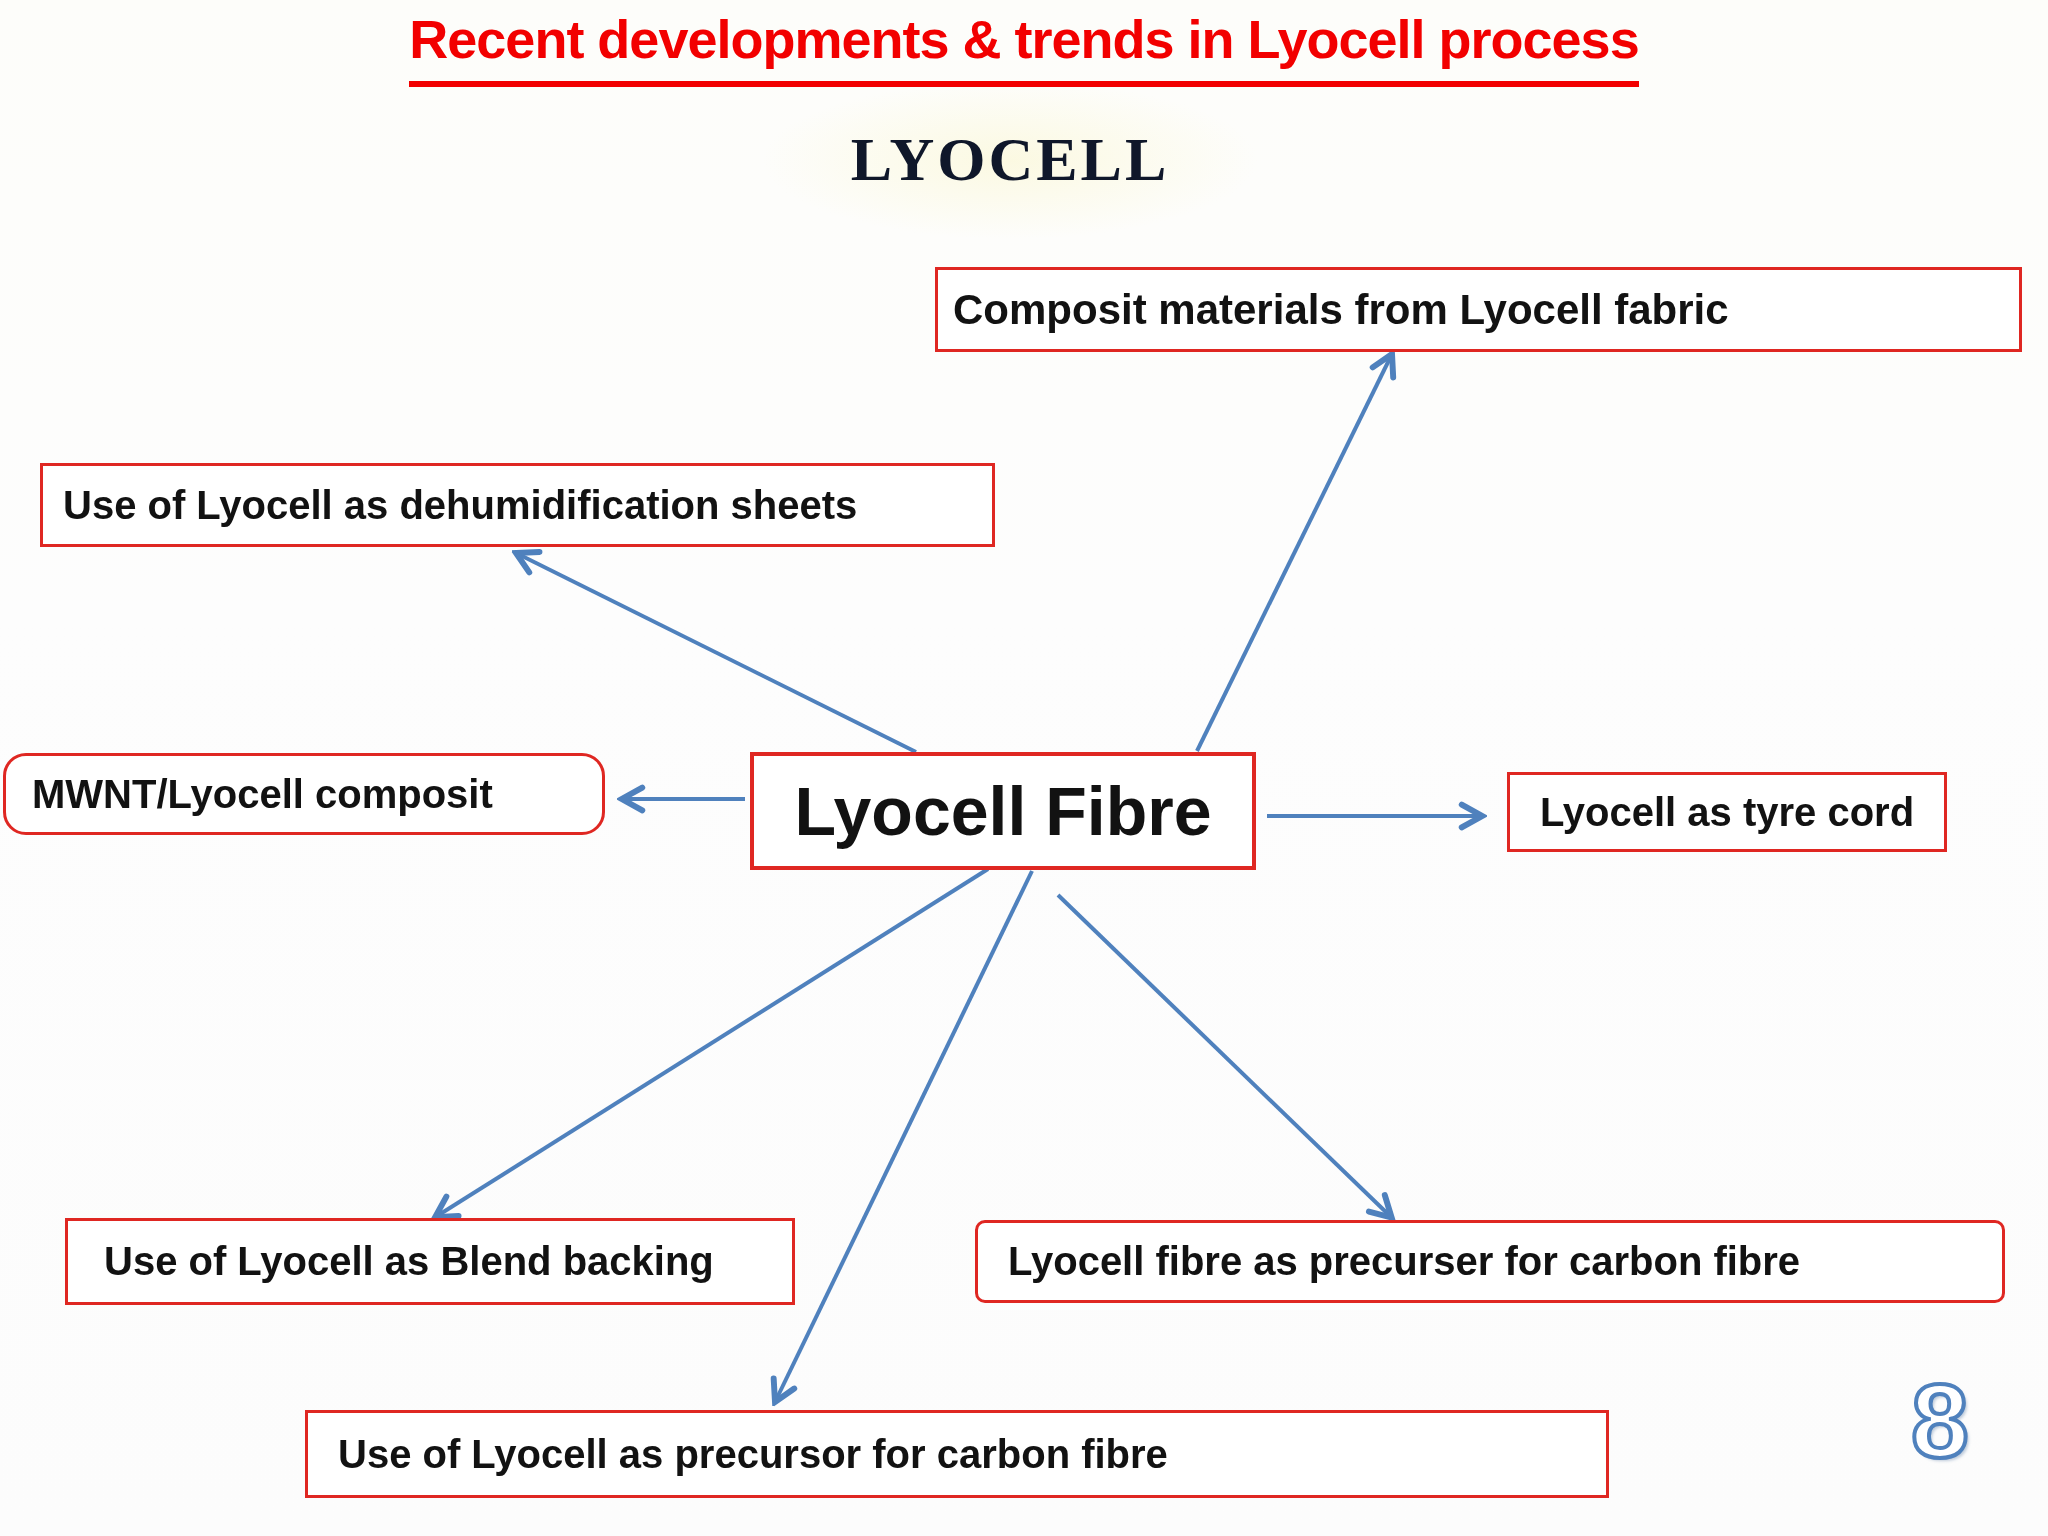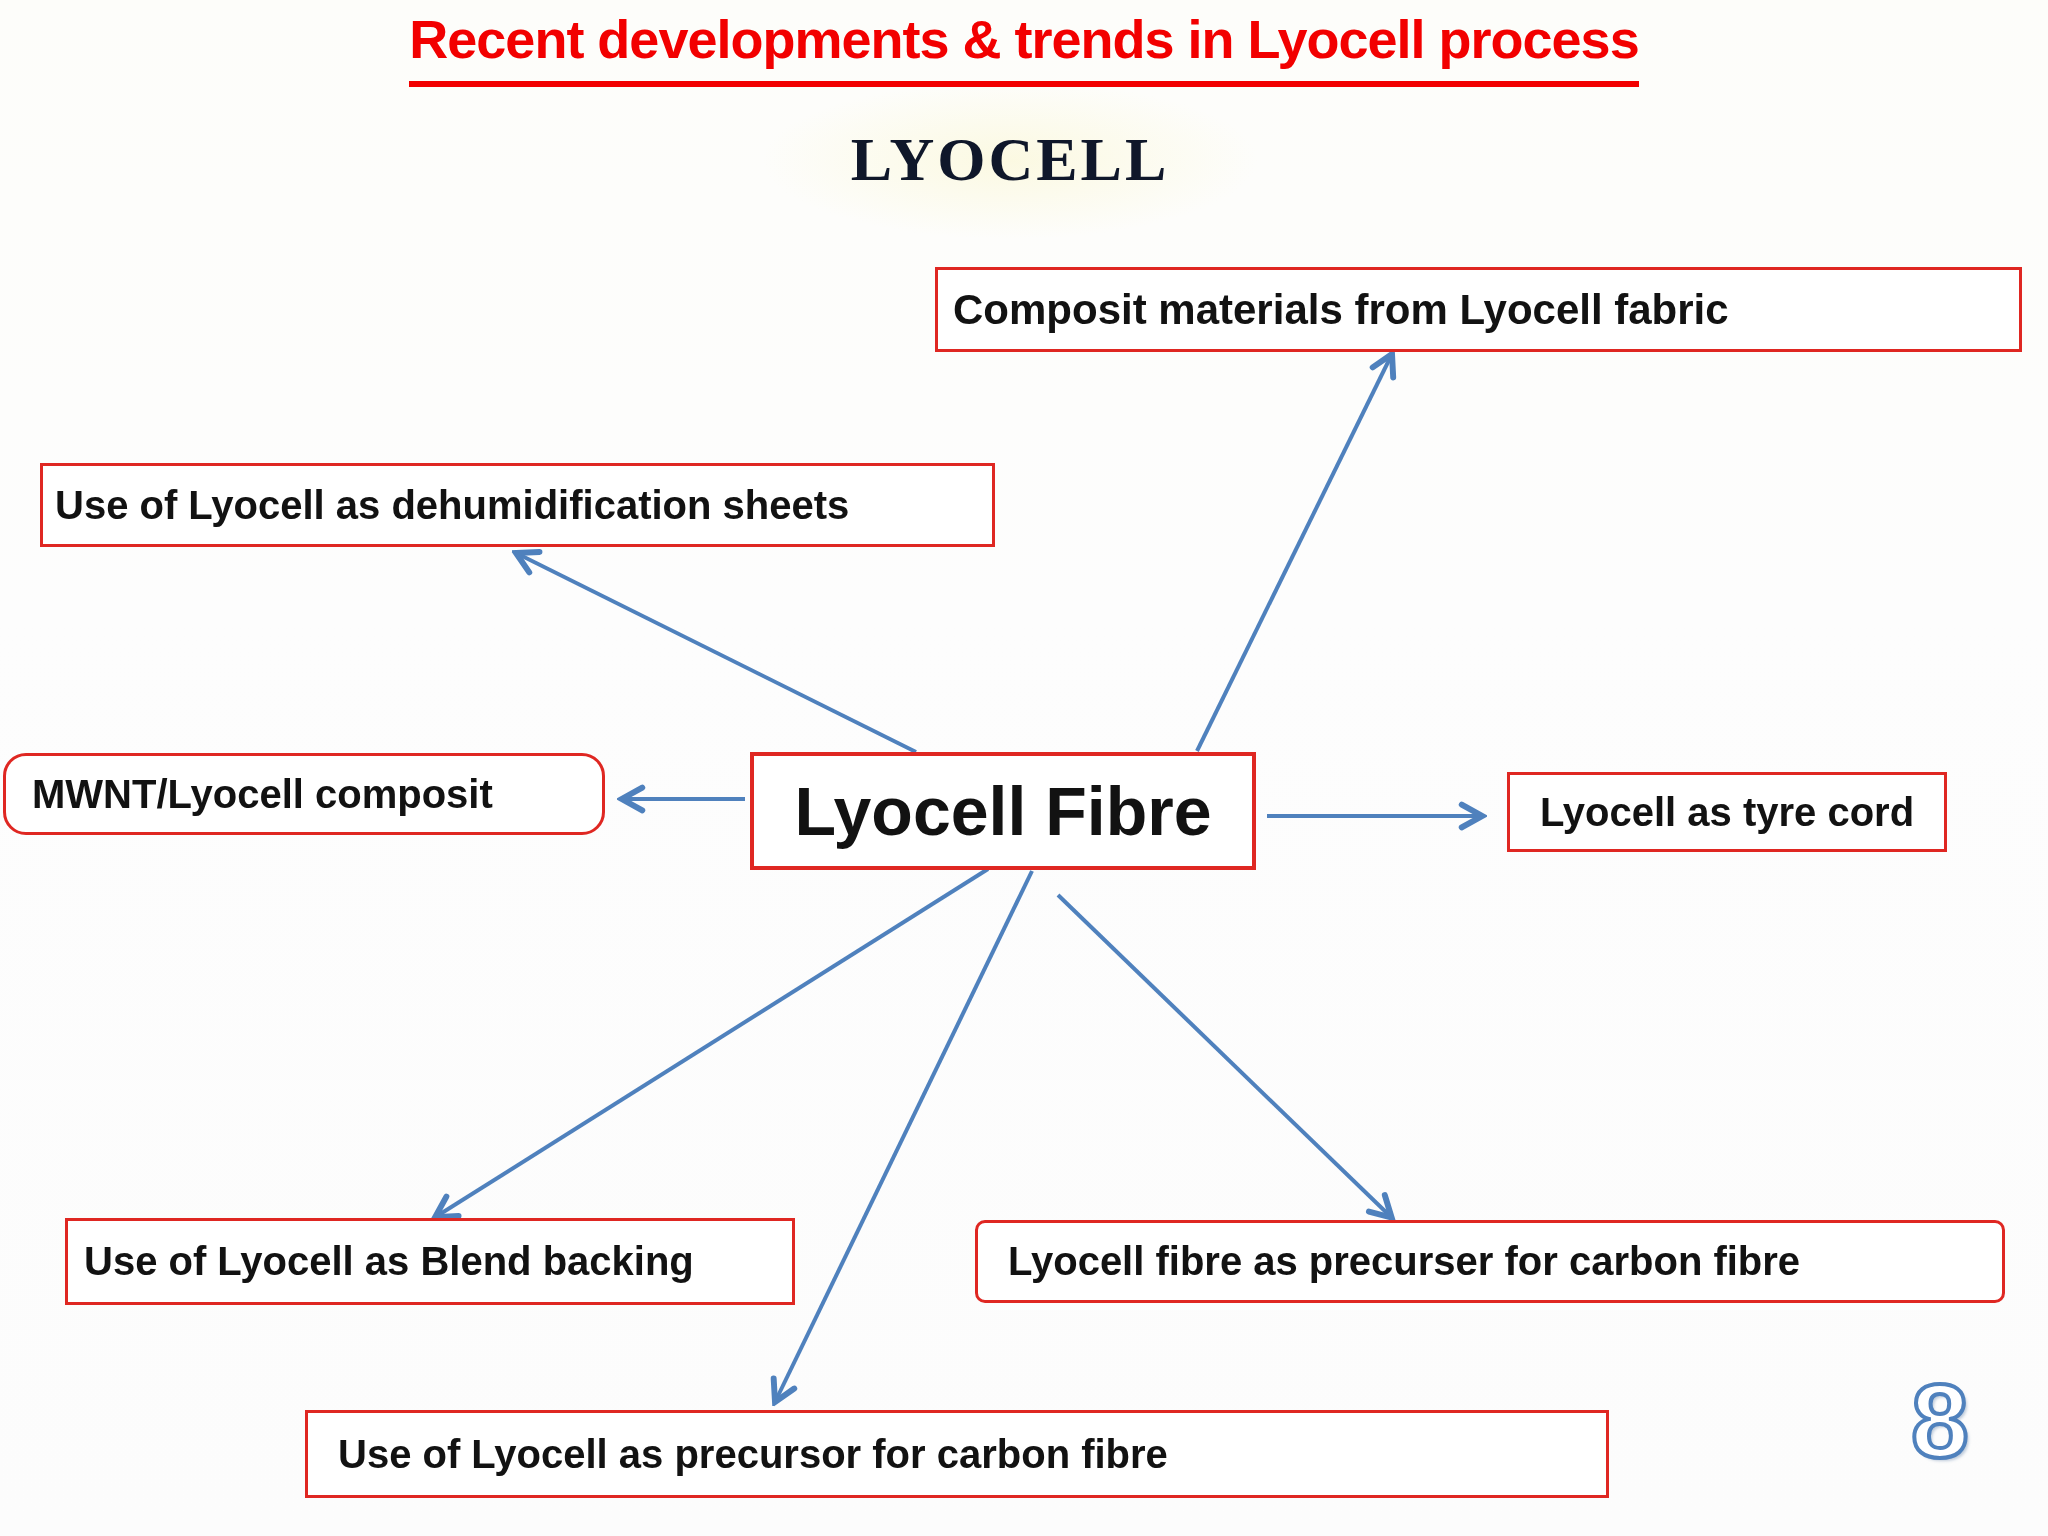--- a/index.html
+++ b/index.html
@@ -24,26 +24,26 @@
     position:absolute;left:760px;top:124px;width:500px;text-align:center;
     font-family:"Liberation Serif",serif;font-weight:bold;
     font-size:62px;color:#0f172a;letter-spacing:3px;
   }
   .node{
     position:absolute;background:#ffffff;border:3px solid #df2722;
     display:flex;align-items:center;white-space:nowrap;
     font-weight:bold;color:#121212;font-size:40px;box-sizing:border-box;
   }
   .node-composit   {left:935px; top:267px; width:1087px;height:85px; padding-left:15px;font-size:42px;}
-  .node-dehumid    {left:40px;  top:463px; width:955px; height:84px; padding-left:12px;}
+  .node-dehumid    {left:40px;  top:463px; width:955px; height:84px; padding-left:20px;}
   .node-mwnt       {left:3px;   top:753px; width:602px; height:82px; padding-left:26px;border-radius:23px;}
   .node-center     {left:750px; top:752px; width:506px; height:118px; justify-content:center;
                     font-size:68px;border-width:4px;}
   .node-tyre       {left:1507px;top:772px; width:440px; height:80px; justify-content:center;}
-  .node-blend      {left:65px;  top:1218px;width:730px; height:87px; padding-left:16px;}
+  .node-blend      {left:65px;  top:1218px;width:730px; height:87px; padding-left:36px;}
   .node-precurser  {left:975px; top:1220px;width:1030px;height:83px; padding-left:30px;border-radius:10px;}
   .node-precursor-b{left:305px; top:1410px;width:1304px;height:88px; padding-left:30px;}
   .connectors{position:absolute;left:0;top:0;width:2048px;height:1536px;pointer-events:none;}
   .page-number{
     position:absolute;left:1880px;top:1362px;width:120px;text-align:center;
     font-size:104px;font-weight:bold;color:#ffffff;
     -webkit-text-stroke:4px #4f81bd;
     text-shadow:3px 3px 3px rgba(110,140,175,0.45);
   }
 </style>

